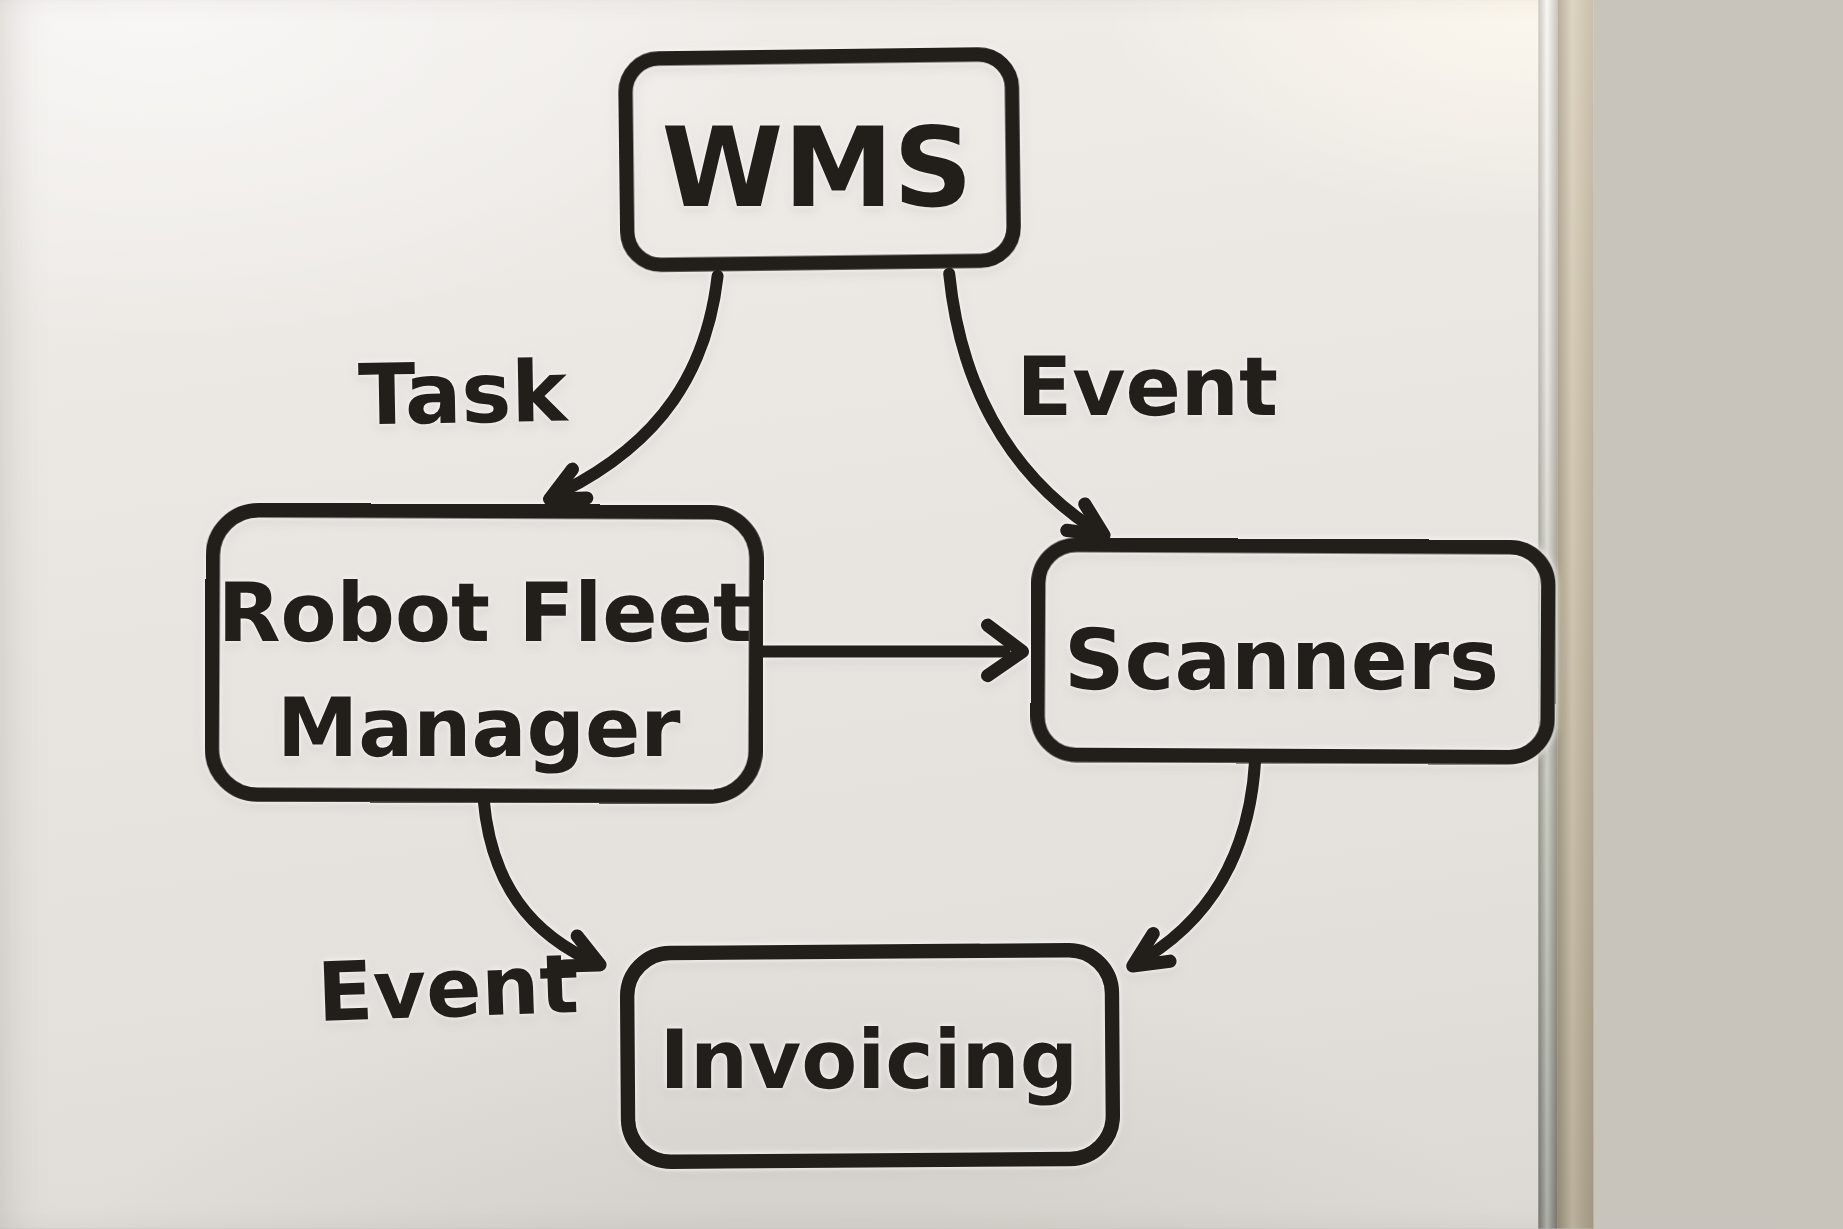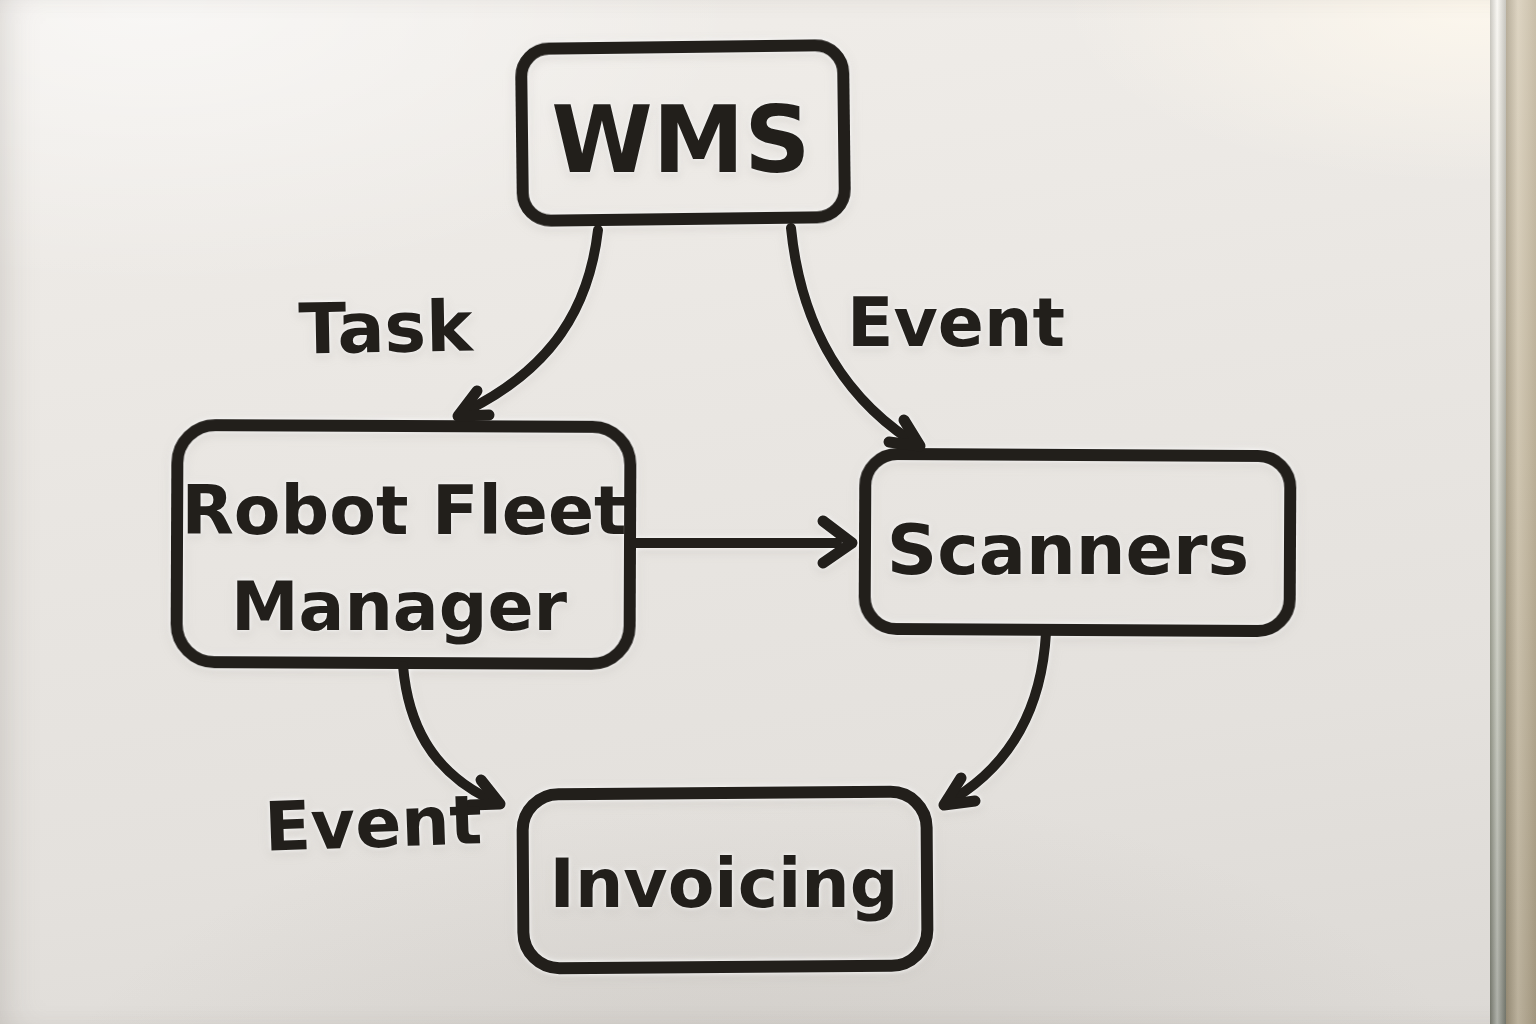--- a/index.html
+++ b/index.html
@@ -3,21 +3,21 @@
 <meta charset="utf-8">
 <style>
   html, body {
     margin: 0;
     padding: 0;
     background: #c8c3bb;
     font-family: "DejaVu Sans", "Liberation Sans", sans-serif;
   }
   .scene {
     position: relative;
-    width: 1536px;
+    width: 1328px;
     height: 1024px;
     overflow: hidden;
   }
   
   .board {
     position: absolute;
     inset: 0;
     background:
       radial-gradient(55% 40% at 10% 0%, rgba(255,255,255,0.55), rgba(255,255,255,0) 70%),
       radial-gradient(45% 30% at 96% 0%, rgba(255,249,238,0.85), rgba(255,249,238,0) 60%),

